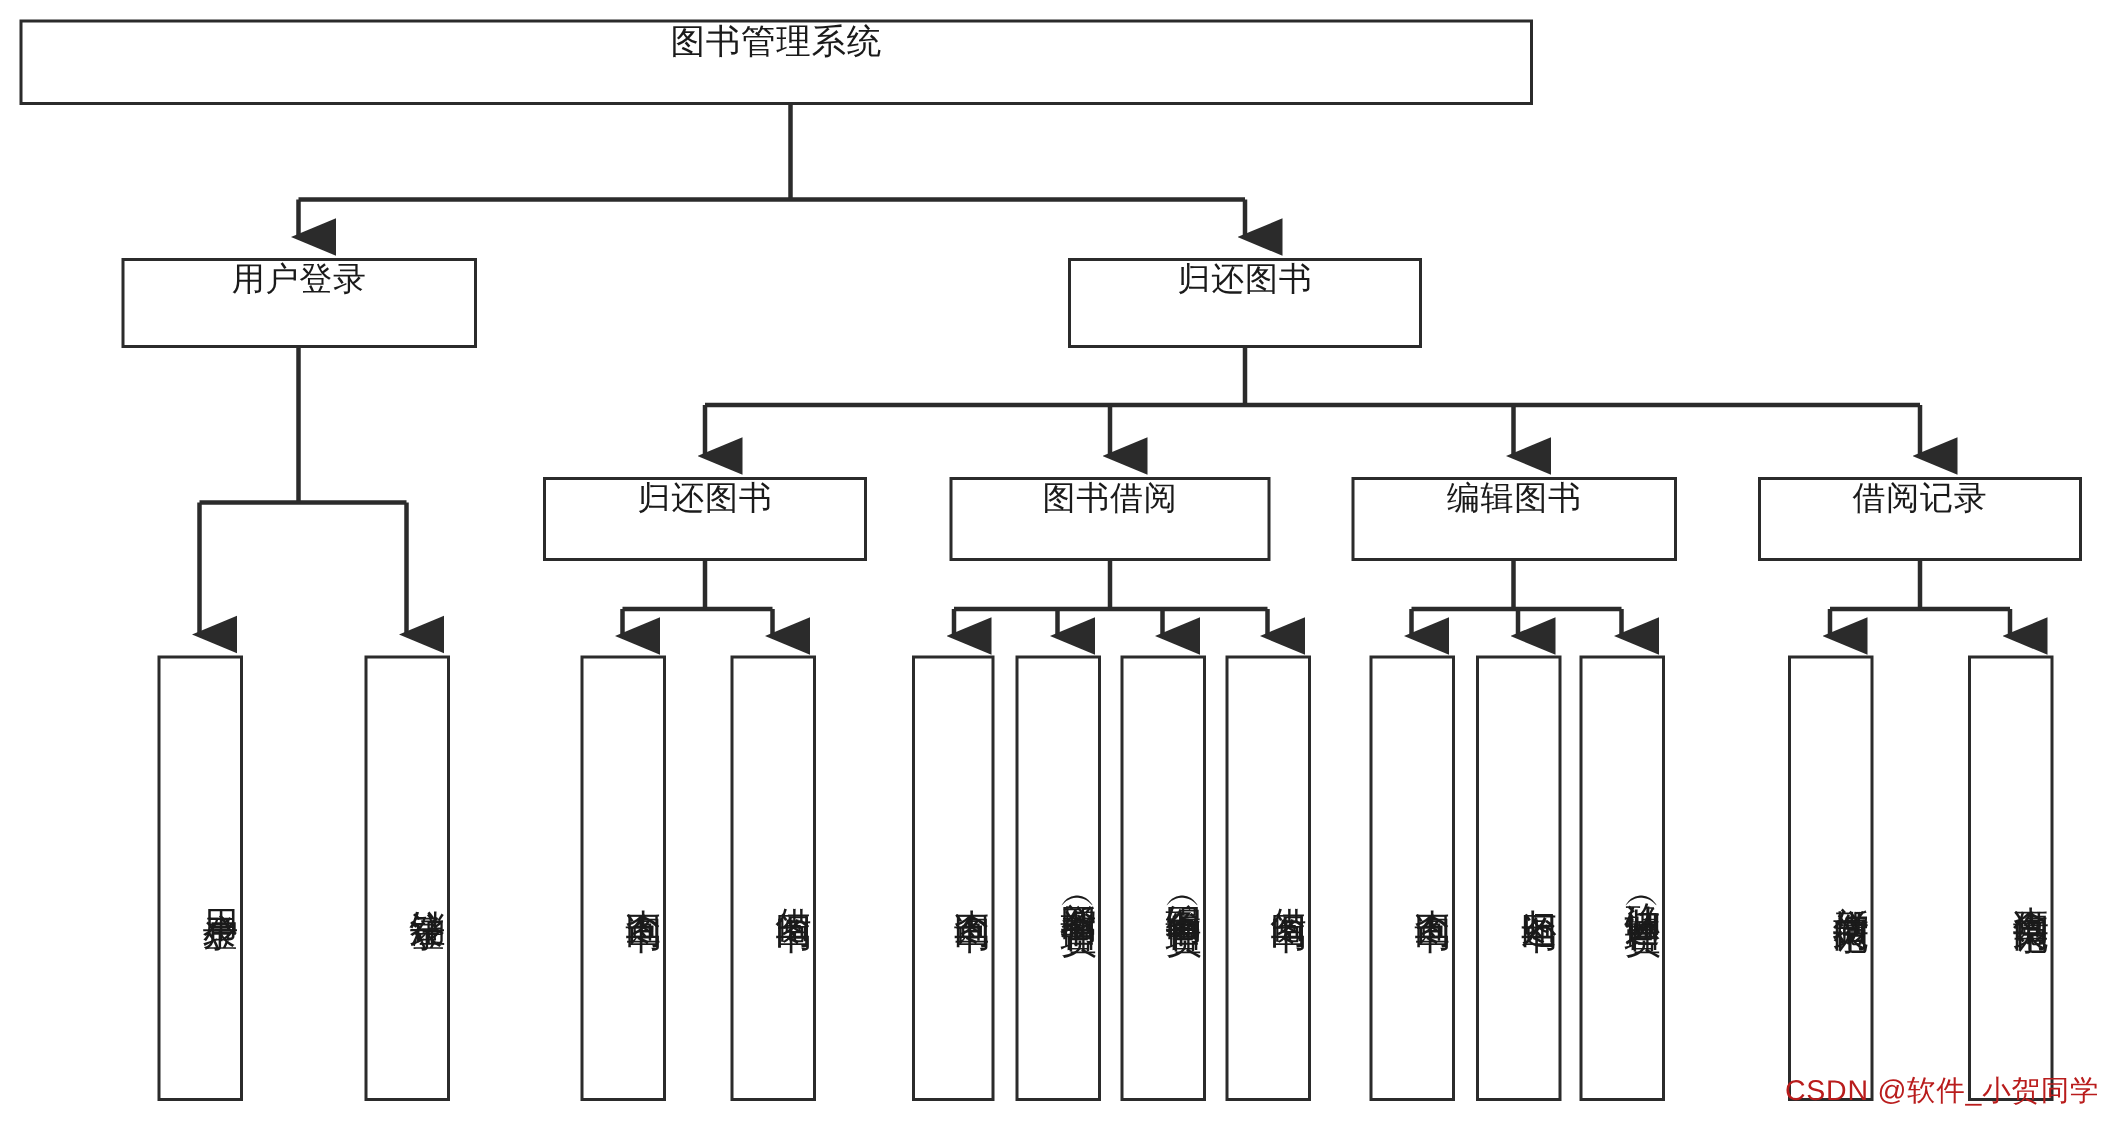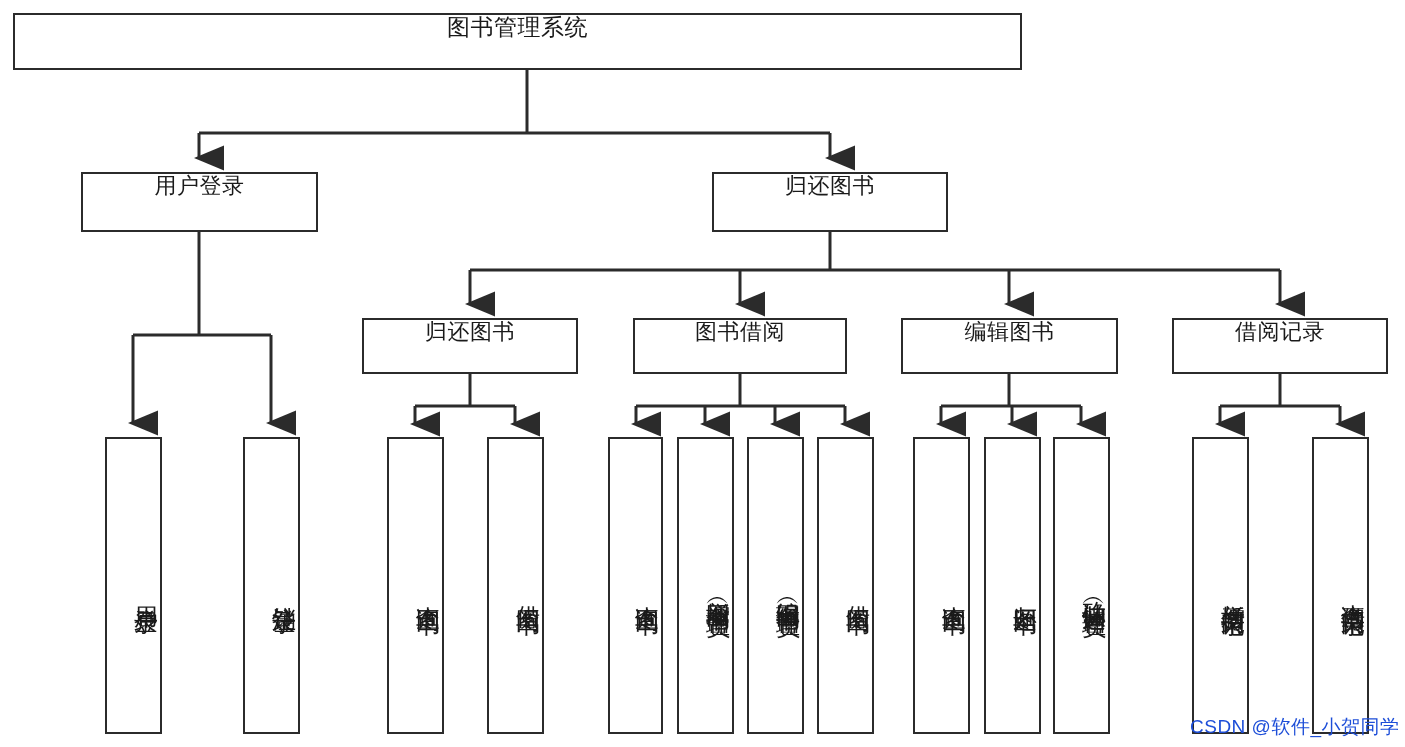--- a/index.html
+++ b/index.html
@@ -54,21 +54,21 @@
     padding-top: 10px;
     text-align: center;
   }
   .node-v .vtext {
     writing-mode: vertical-rl;
     text-orientation: upright;
   }
   .watermark {
     position: absolute;
     font-size: 19px;
-    color: #1d4ed8;
+    color: #b91c1c;
     white-space: nowrap;
     letter-spacing: 0.5px;
   }
 </style>
 </head>
 <body>
 
 <div id="canvas">
 
   <svg id="wires" viewBox="0 0 1405 747" xmlns="http://www.w3.org/2000/svg">

